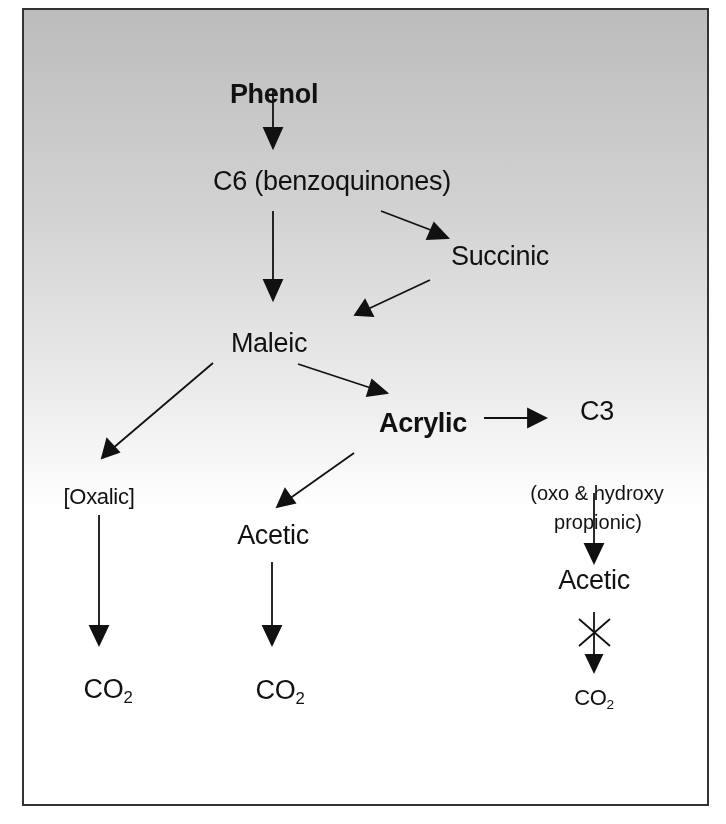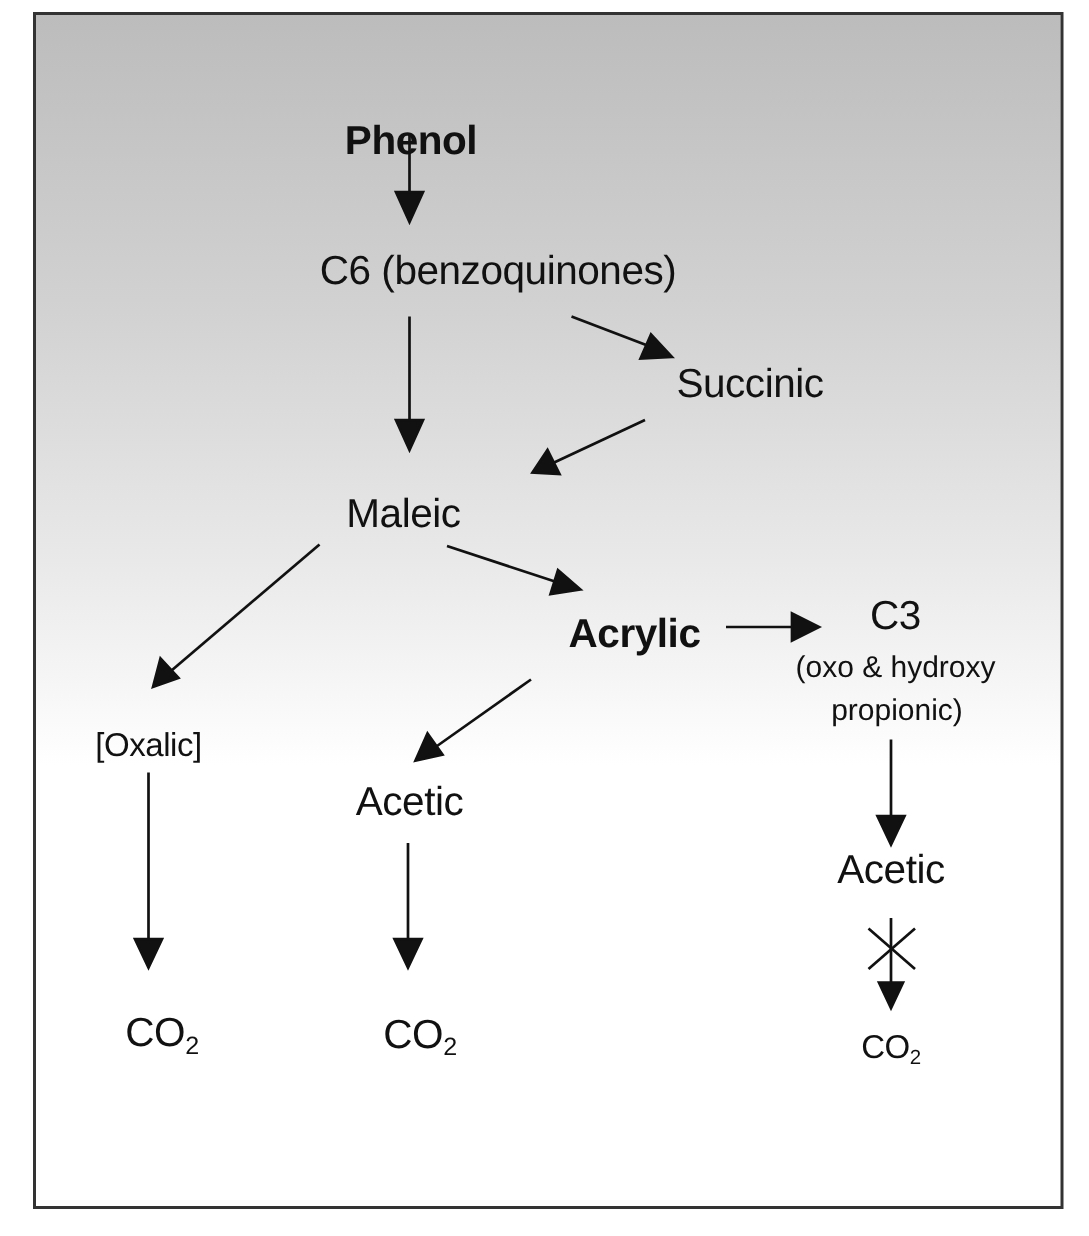--- a/index.html
+++ b/index.html
@@ -6,21 +6,21 @@
     body { width: 726px; height: 824px; position: relative; overflow: hidden;
            font-family: "Liberation Sans", "DejaVu Sans", sans-serif; color: #111; }
     .frame { position: absolute; left: 22px; top: 8px; width: 683px; height: 794px;
              border: 2px solid #333;
              background: linear-gradient(to bottom, #bcbcbc 0%, #d2d2d2 25%, #e8e8e8 45%, #f7f7f7 57%, #ffffff 63%, #ffffff 100%); }
     .node { position: absolute; white-space: nowrap; transform: translate(-50%, -50%);
             font-size: 27px; line-height: 1; letter-spacing: -0.3px; }
     .node.bold { font-weight: bold; }
     .node.small { font-size: 22px; }
     .sub-line { position: absolute; white-space: nowrap; transform: translate(-50%, -50%);
-                font-size: 20px; line-height: 1; }
+                font-size: 20px; line-height: 1; margin-top: 48px; }
     .co2 sub { font-size: 0.62em; vertical-align: -0.3em; line-height: 0; }
     svg.arrows { position: absolute; left: 0; top: 0; width: 726px; height: 824px; }
   </style>
 </head>
 <body>
 
 <div class="frame"></div>
 
 <svg class="arrows" viewBox="0 0 726 824">
   <defs>

